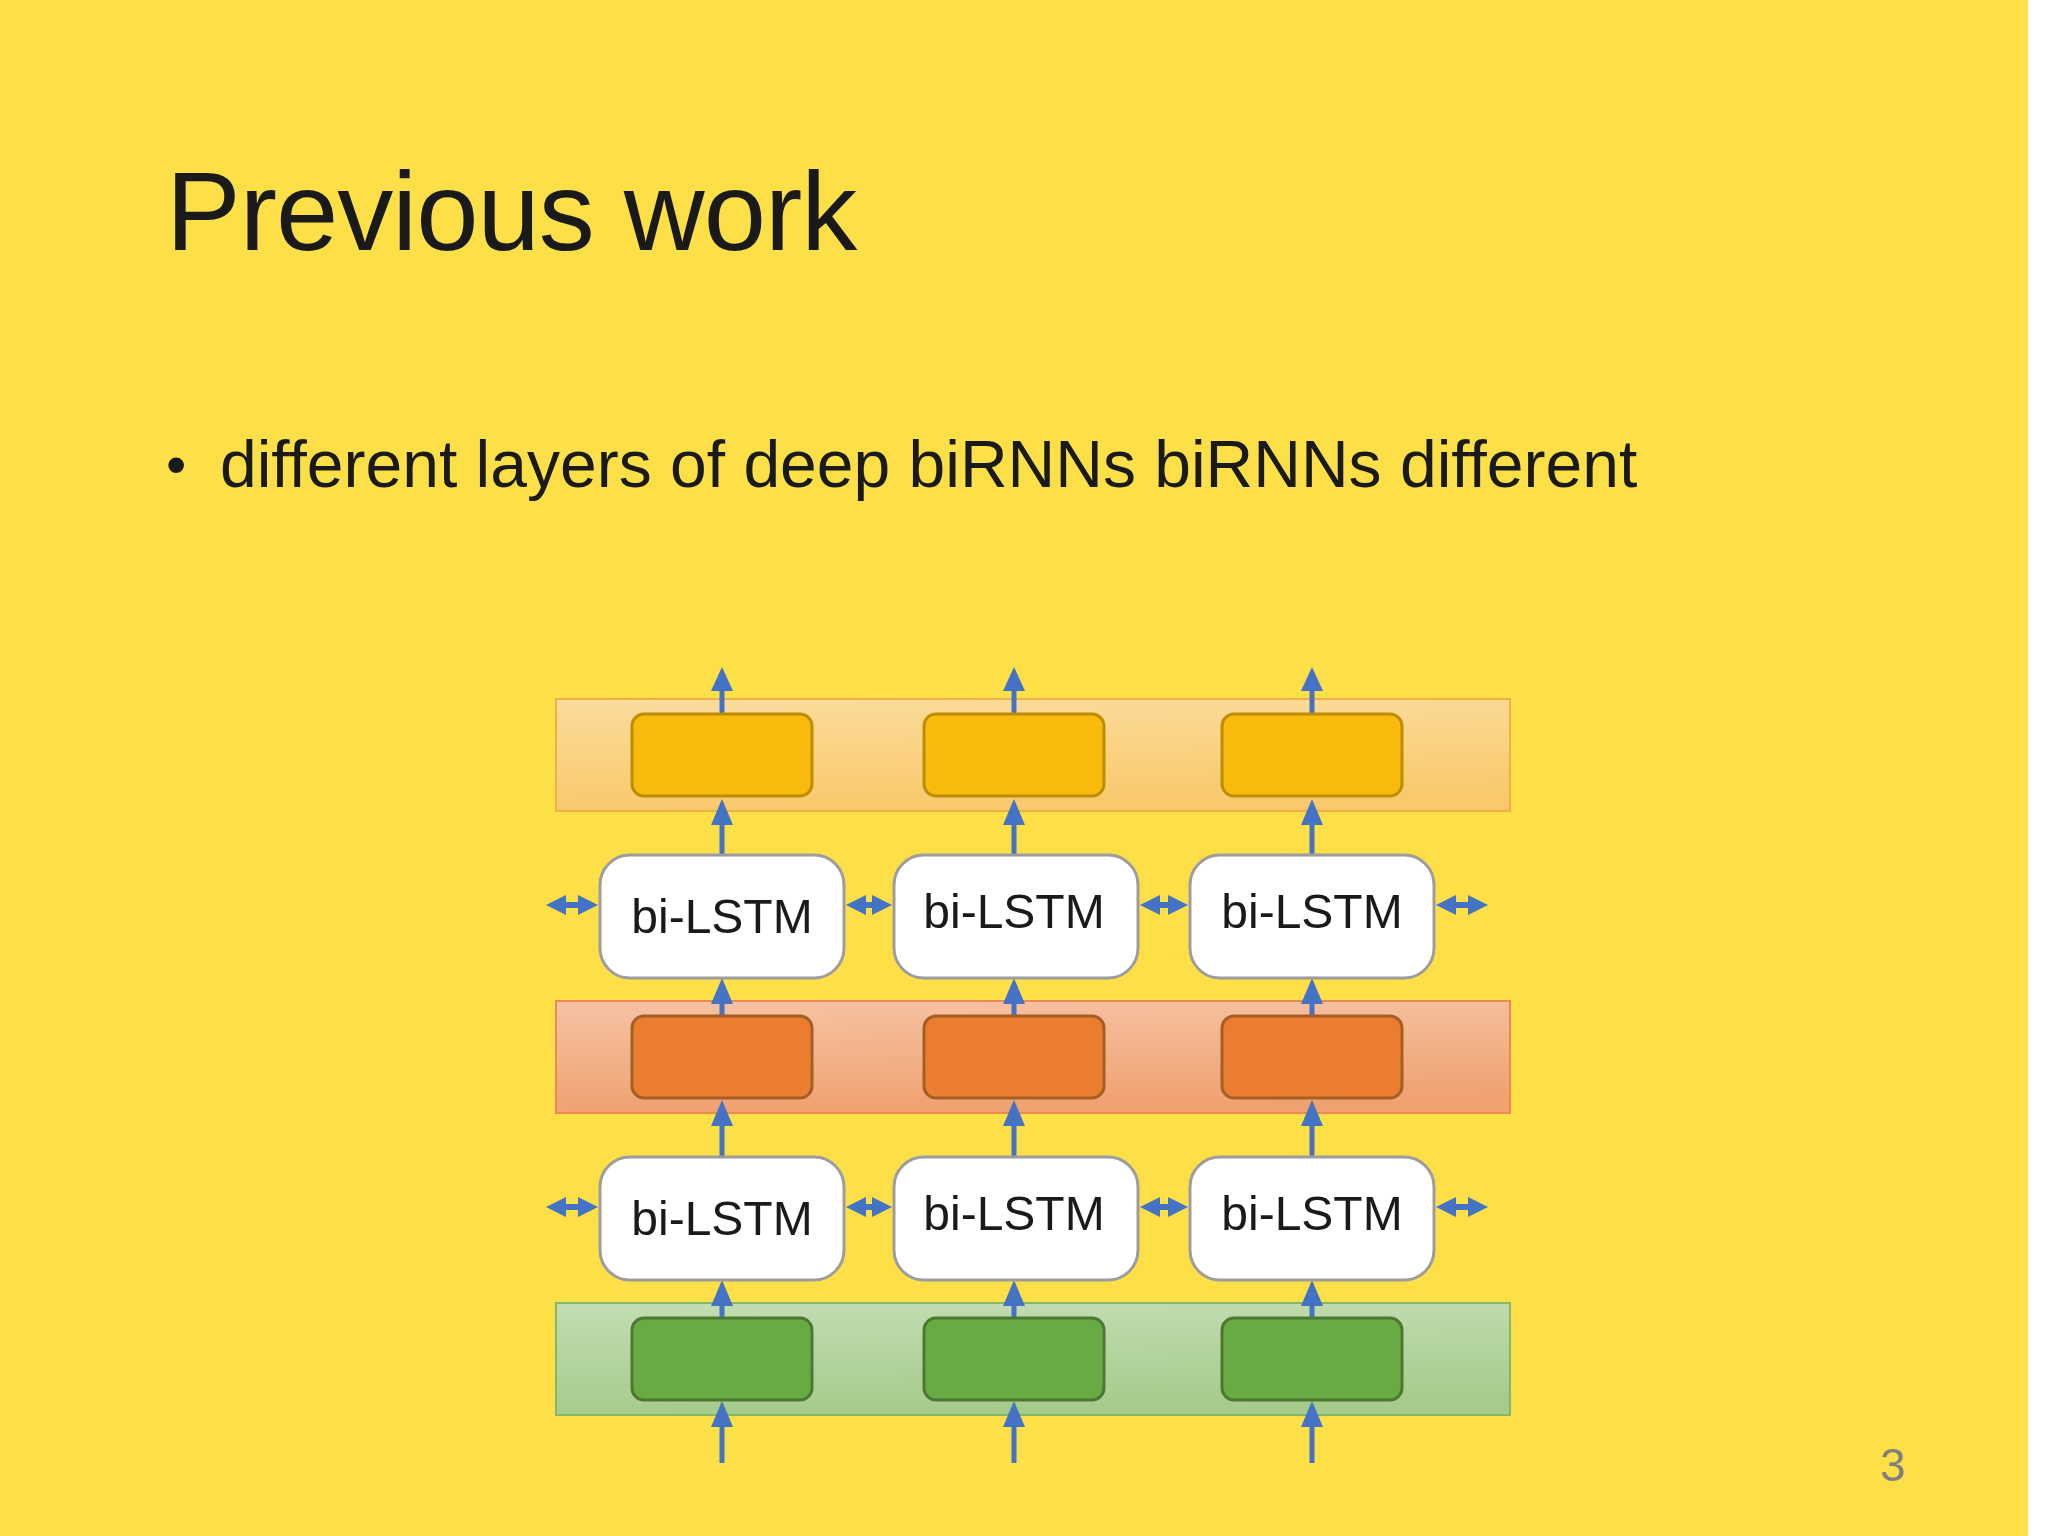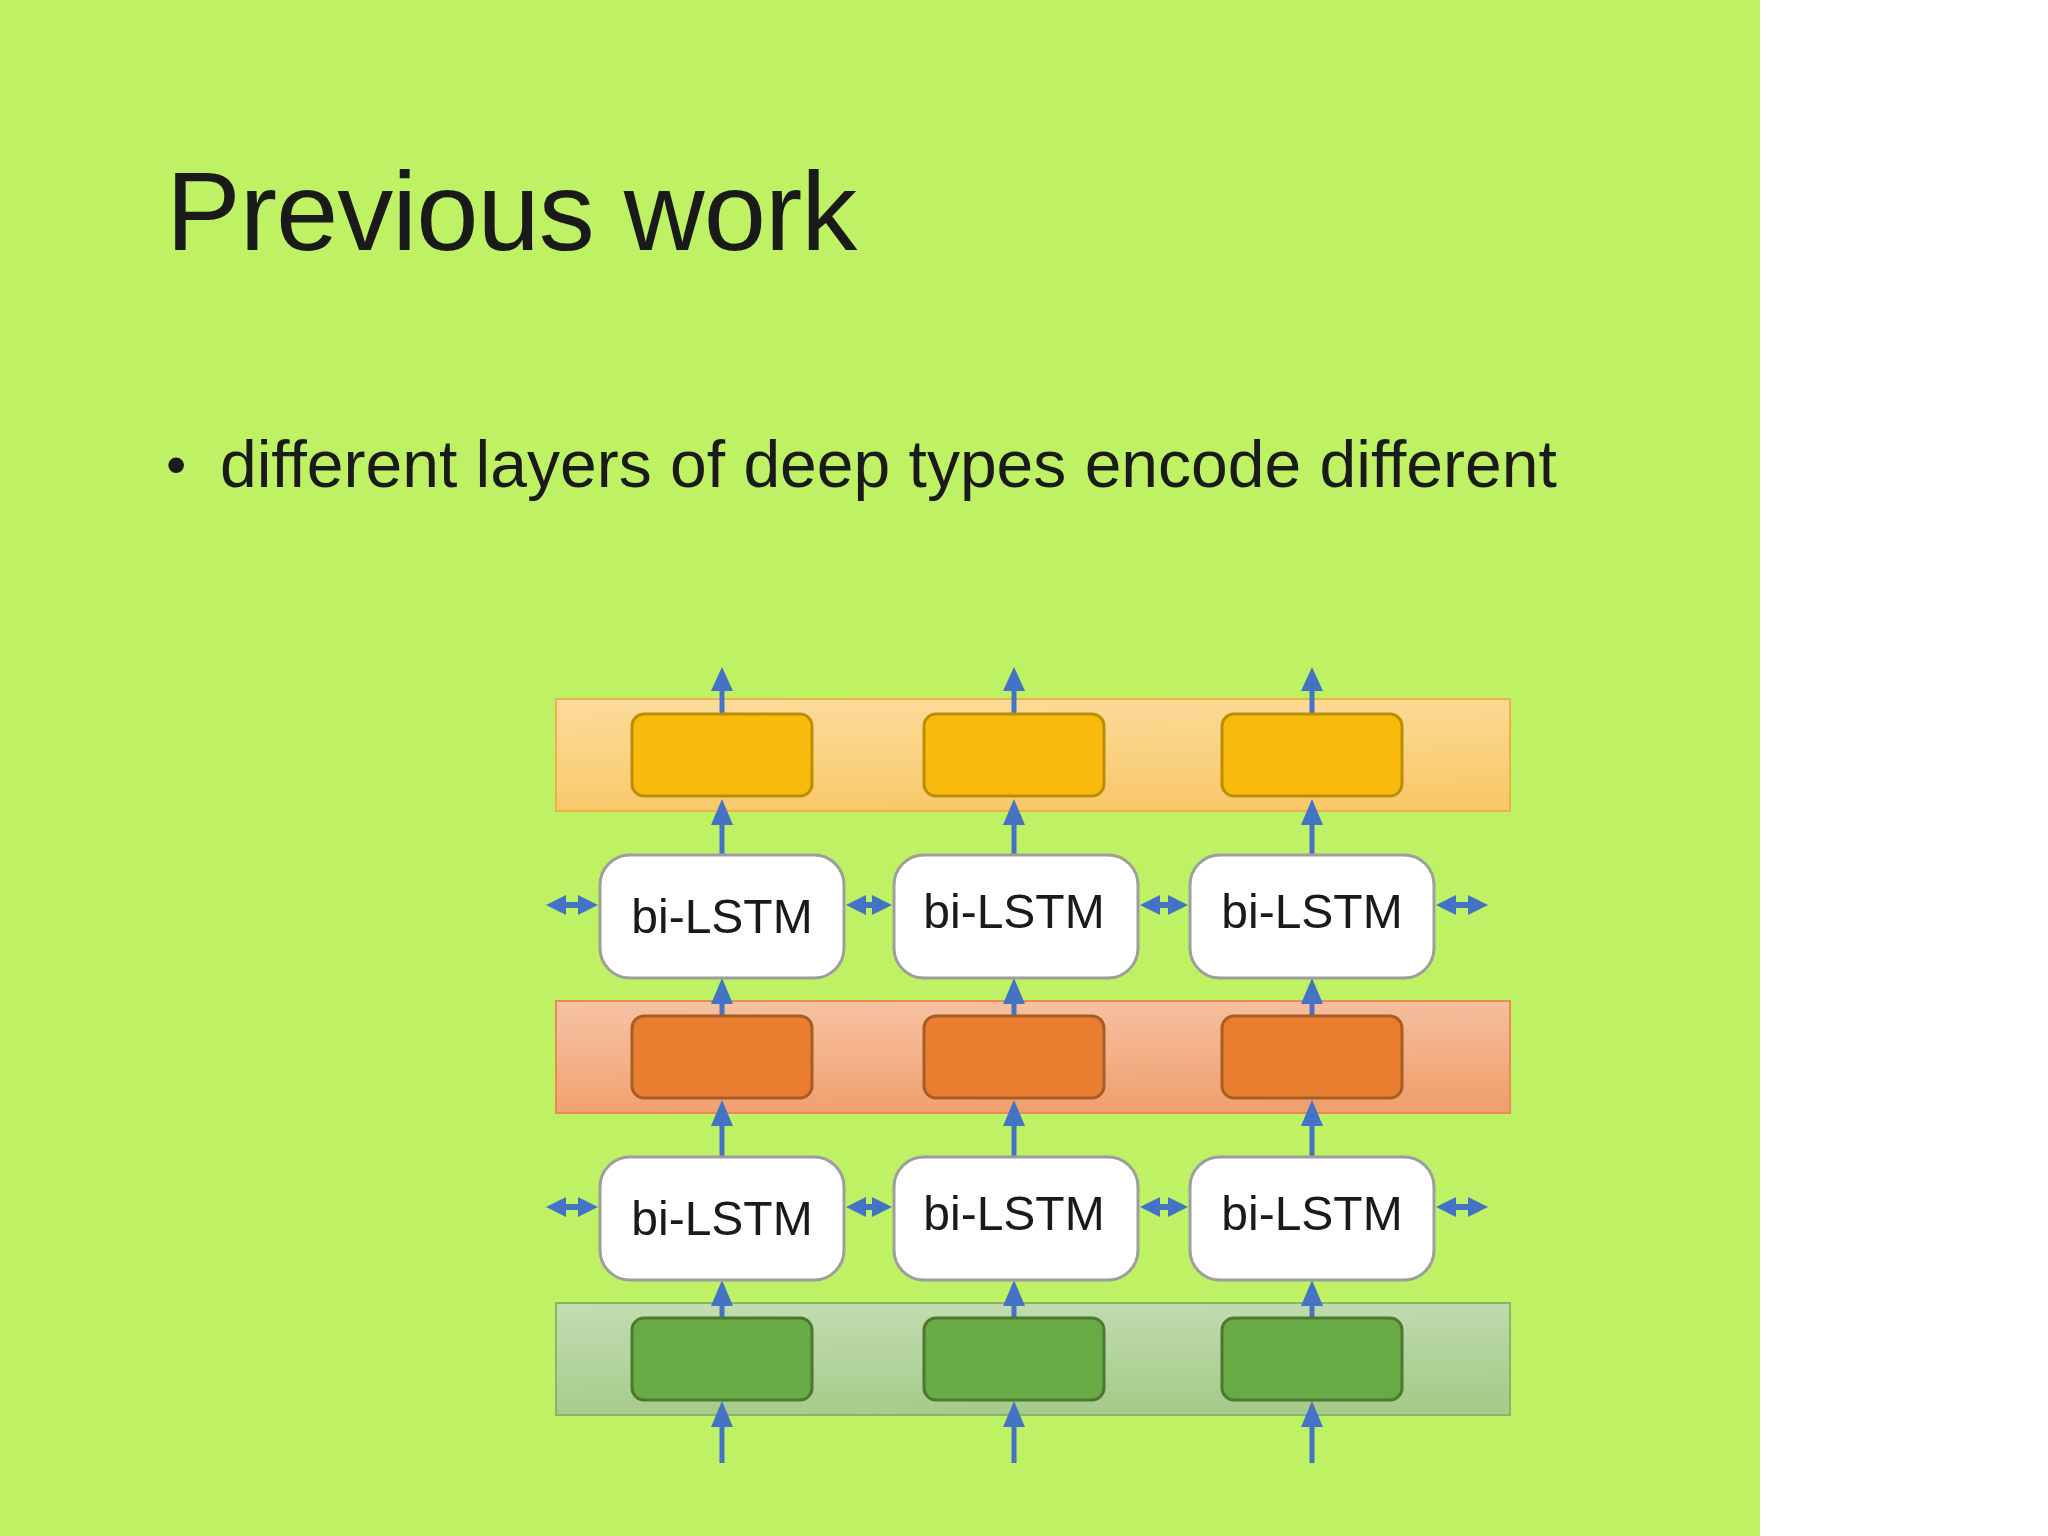--- a/index.html
+++ b/index.html
@@ -1,19 +1,19 @@
 <!DOCTYPE html>
 <html style="--arrow-blue: #4472c4; --band-gold-light: #fbdc9c; --band-gold-dark: #f9c96b; --band-gold-border: #eeb145; --box-gold-fill: #f8bb0d; --box-gold-border: #bc8e06; --band-orange-light: #f6c3a4; --band-orange-dark: #f0a170; --band-orange-border: #ed8a50; --box-orange-fill: #eb7d31; --box-orange-border: #a55e24; --band-green-light: #c3ddb2; --band-green-dark: #a6cb8b; --band-green-border: #86b768; --box-green-fill: #68aa43; --box-green-border: #4c7832; --lstm-fill: #ffffff; --lstm-border: #9d9d9d; --title-color: #1a1a1a; --body-color: #1a1a1a; --page-number-color: #7f7f7f;"><head>
 <meta charset="utf-8">
 <style>
   html,body{margin:0;padding:0;background:#fff;}
   .slide{
     position:relative;
-    width:1760px;height:1536px;
-    background:#bef264;
+    width:2028px;height:1536px;
+    background:#fde047;
     overflow:hidden;
     font-family:"Liberation Sans","DejaVu Sans",sans-serif;
   }
   .title{
     position:absolute;left:166px;top:148px;
     font-size:112px;line-height:1.15;
     font-weight:400;letter-spacing:-1px;
     color:var(--title-color,#1a1a1a);
     white-space:nowrap;
   }
@@ -67,21 +67,21 @@
 </head>
 <body>
 
 <div class="slide">
 
   <div class="title">Previous work</div>
 
   <div class="bullet-row">
     <div class="bullet-marker">•</div>
     <div class="bullet-text">
-      <div>different layers of deep types encode different</div>
+      <div>different layers of deep biRNNs biRNNs different</div>
     </div>
   </div>
 
   <svg class="diagram" width="2048" height="1536" viewBox="0 0 2048 1536">
     <defs>
       <linearGradient id="gradGold" x1="0" y1="0" x2="0.15" y2="1">
         <stop offset="0" class="stop-gold-l"></stop>
           <stop offset="1" class="stop-gold-d"></stop>
       </linearGradient>
       <linearGradient id="gradOrange" x1="0" y1="0" x2="0.15" y2="1">

